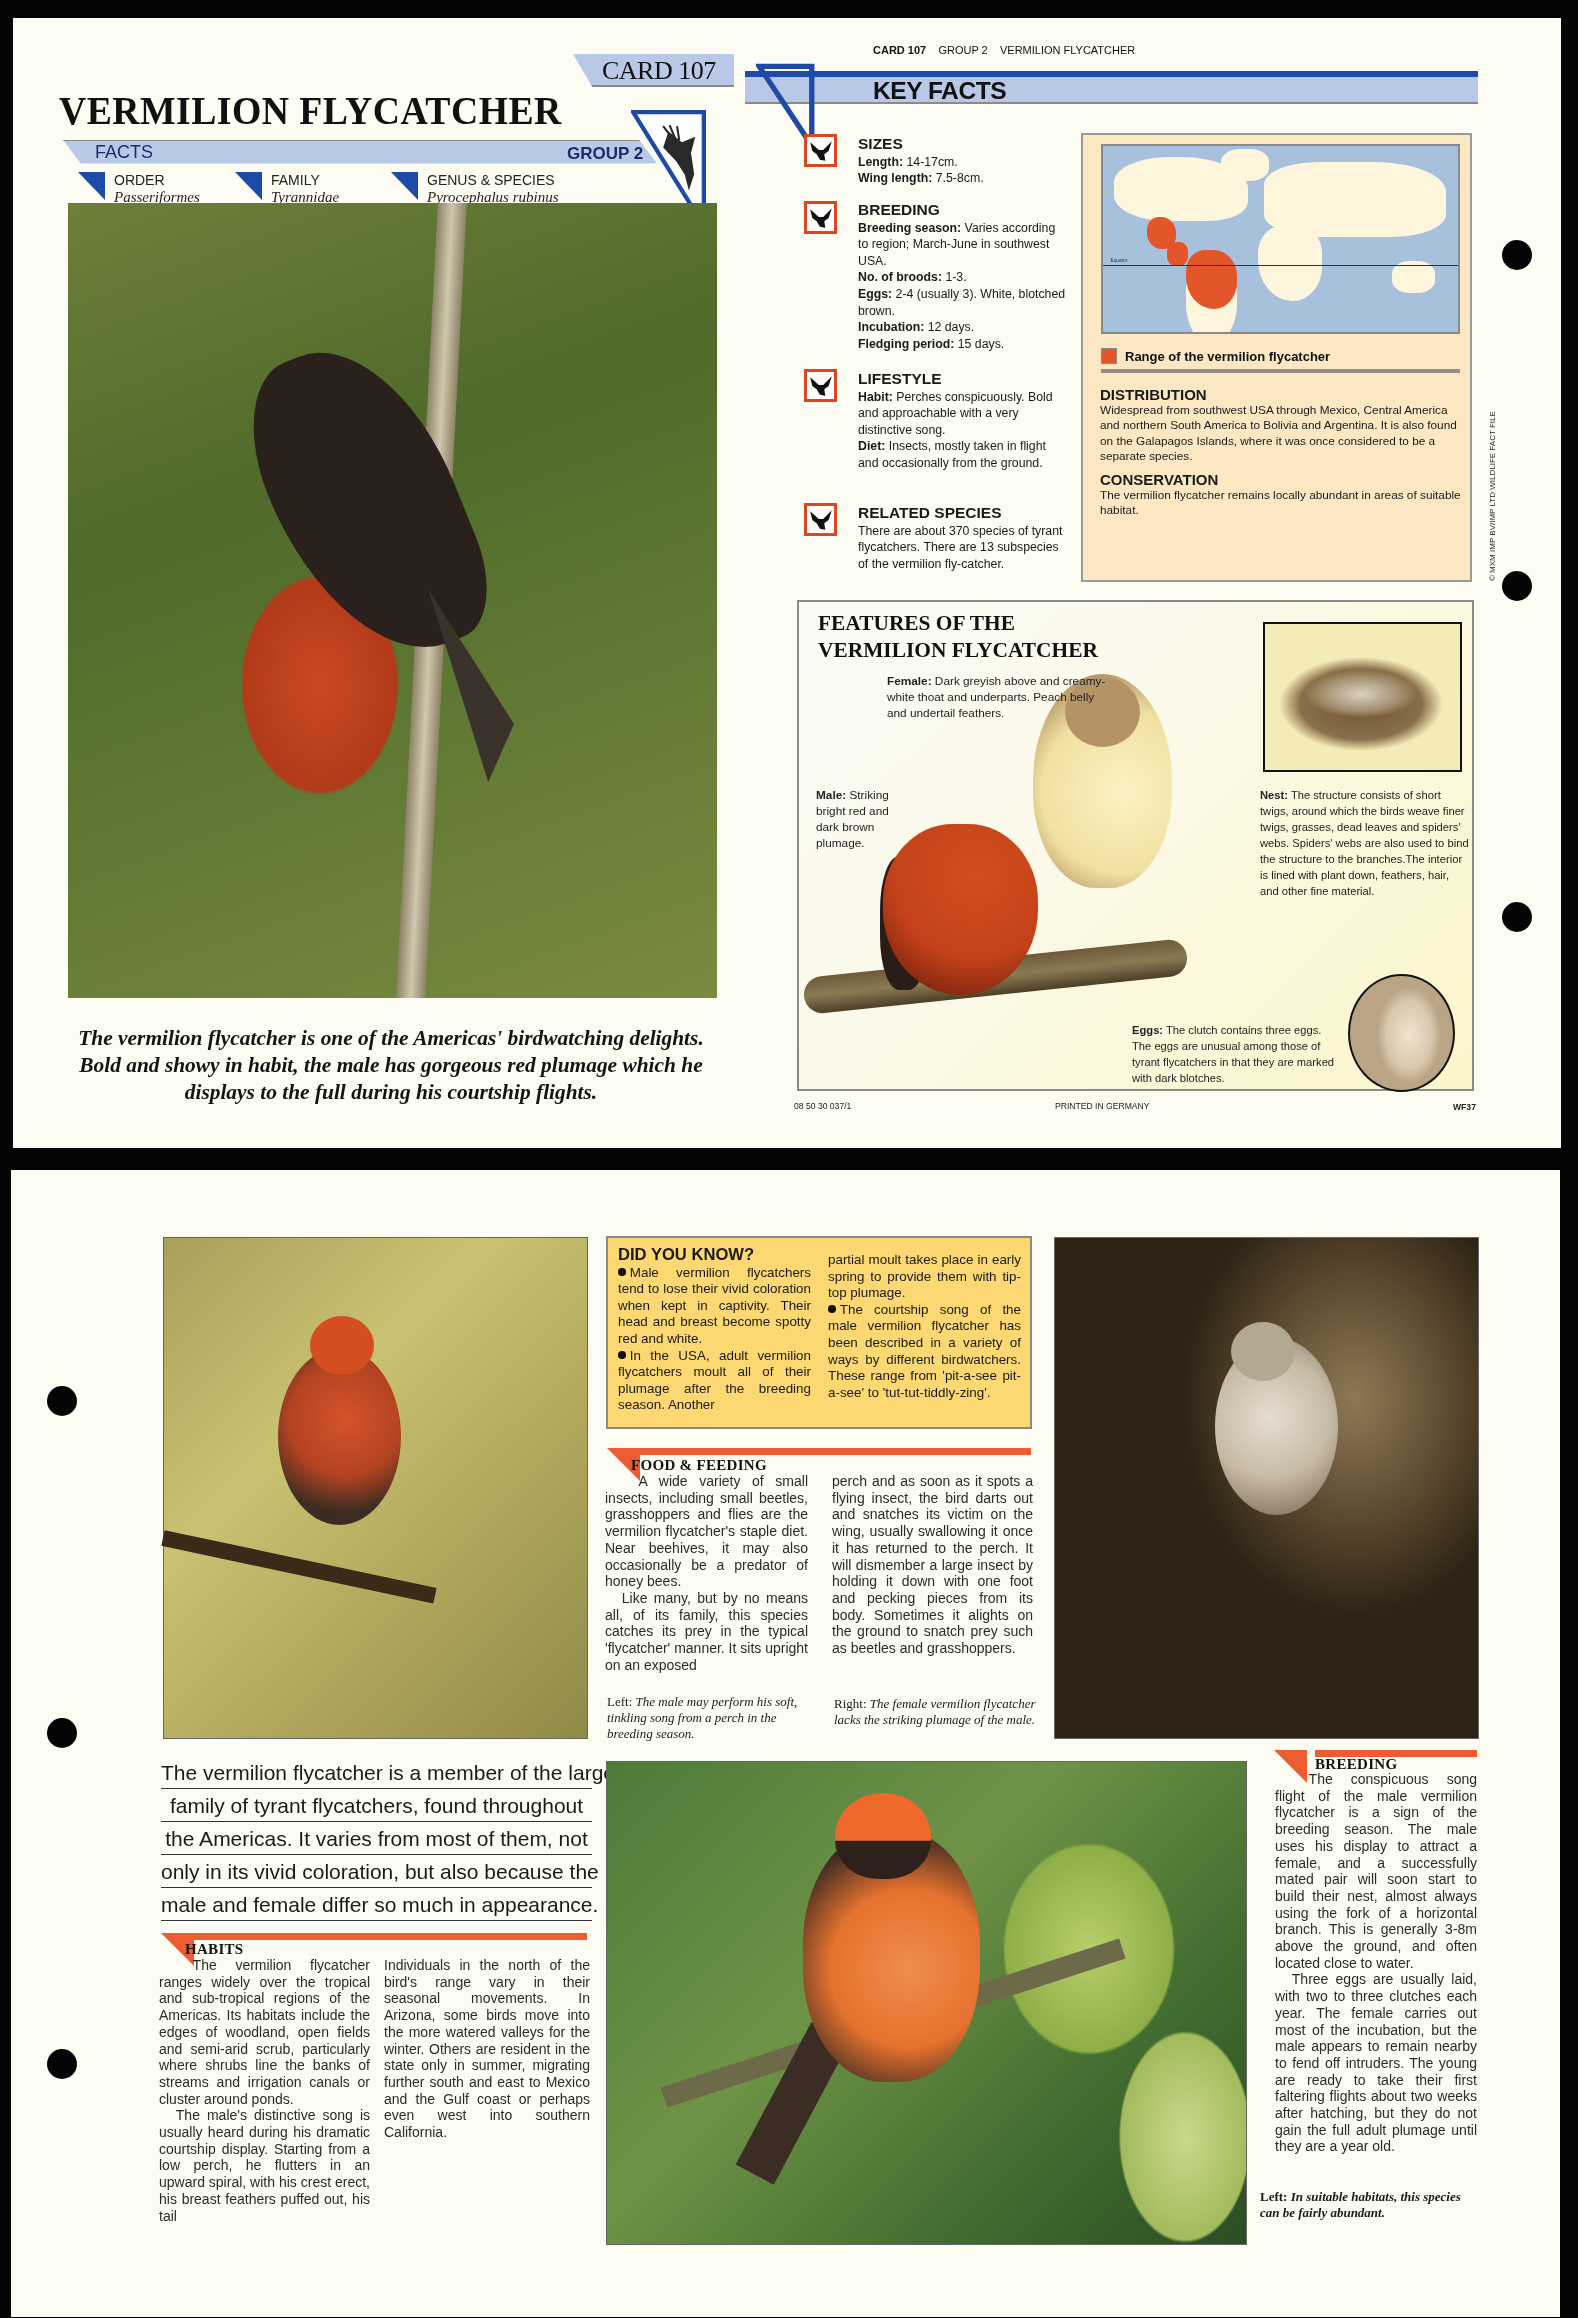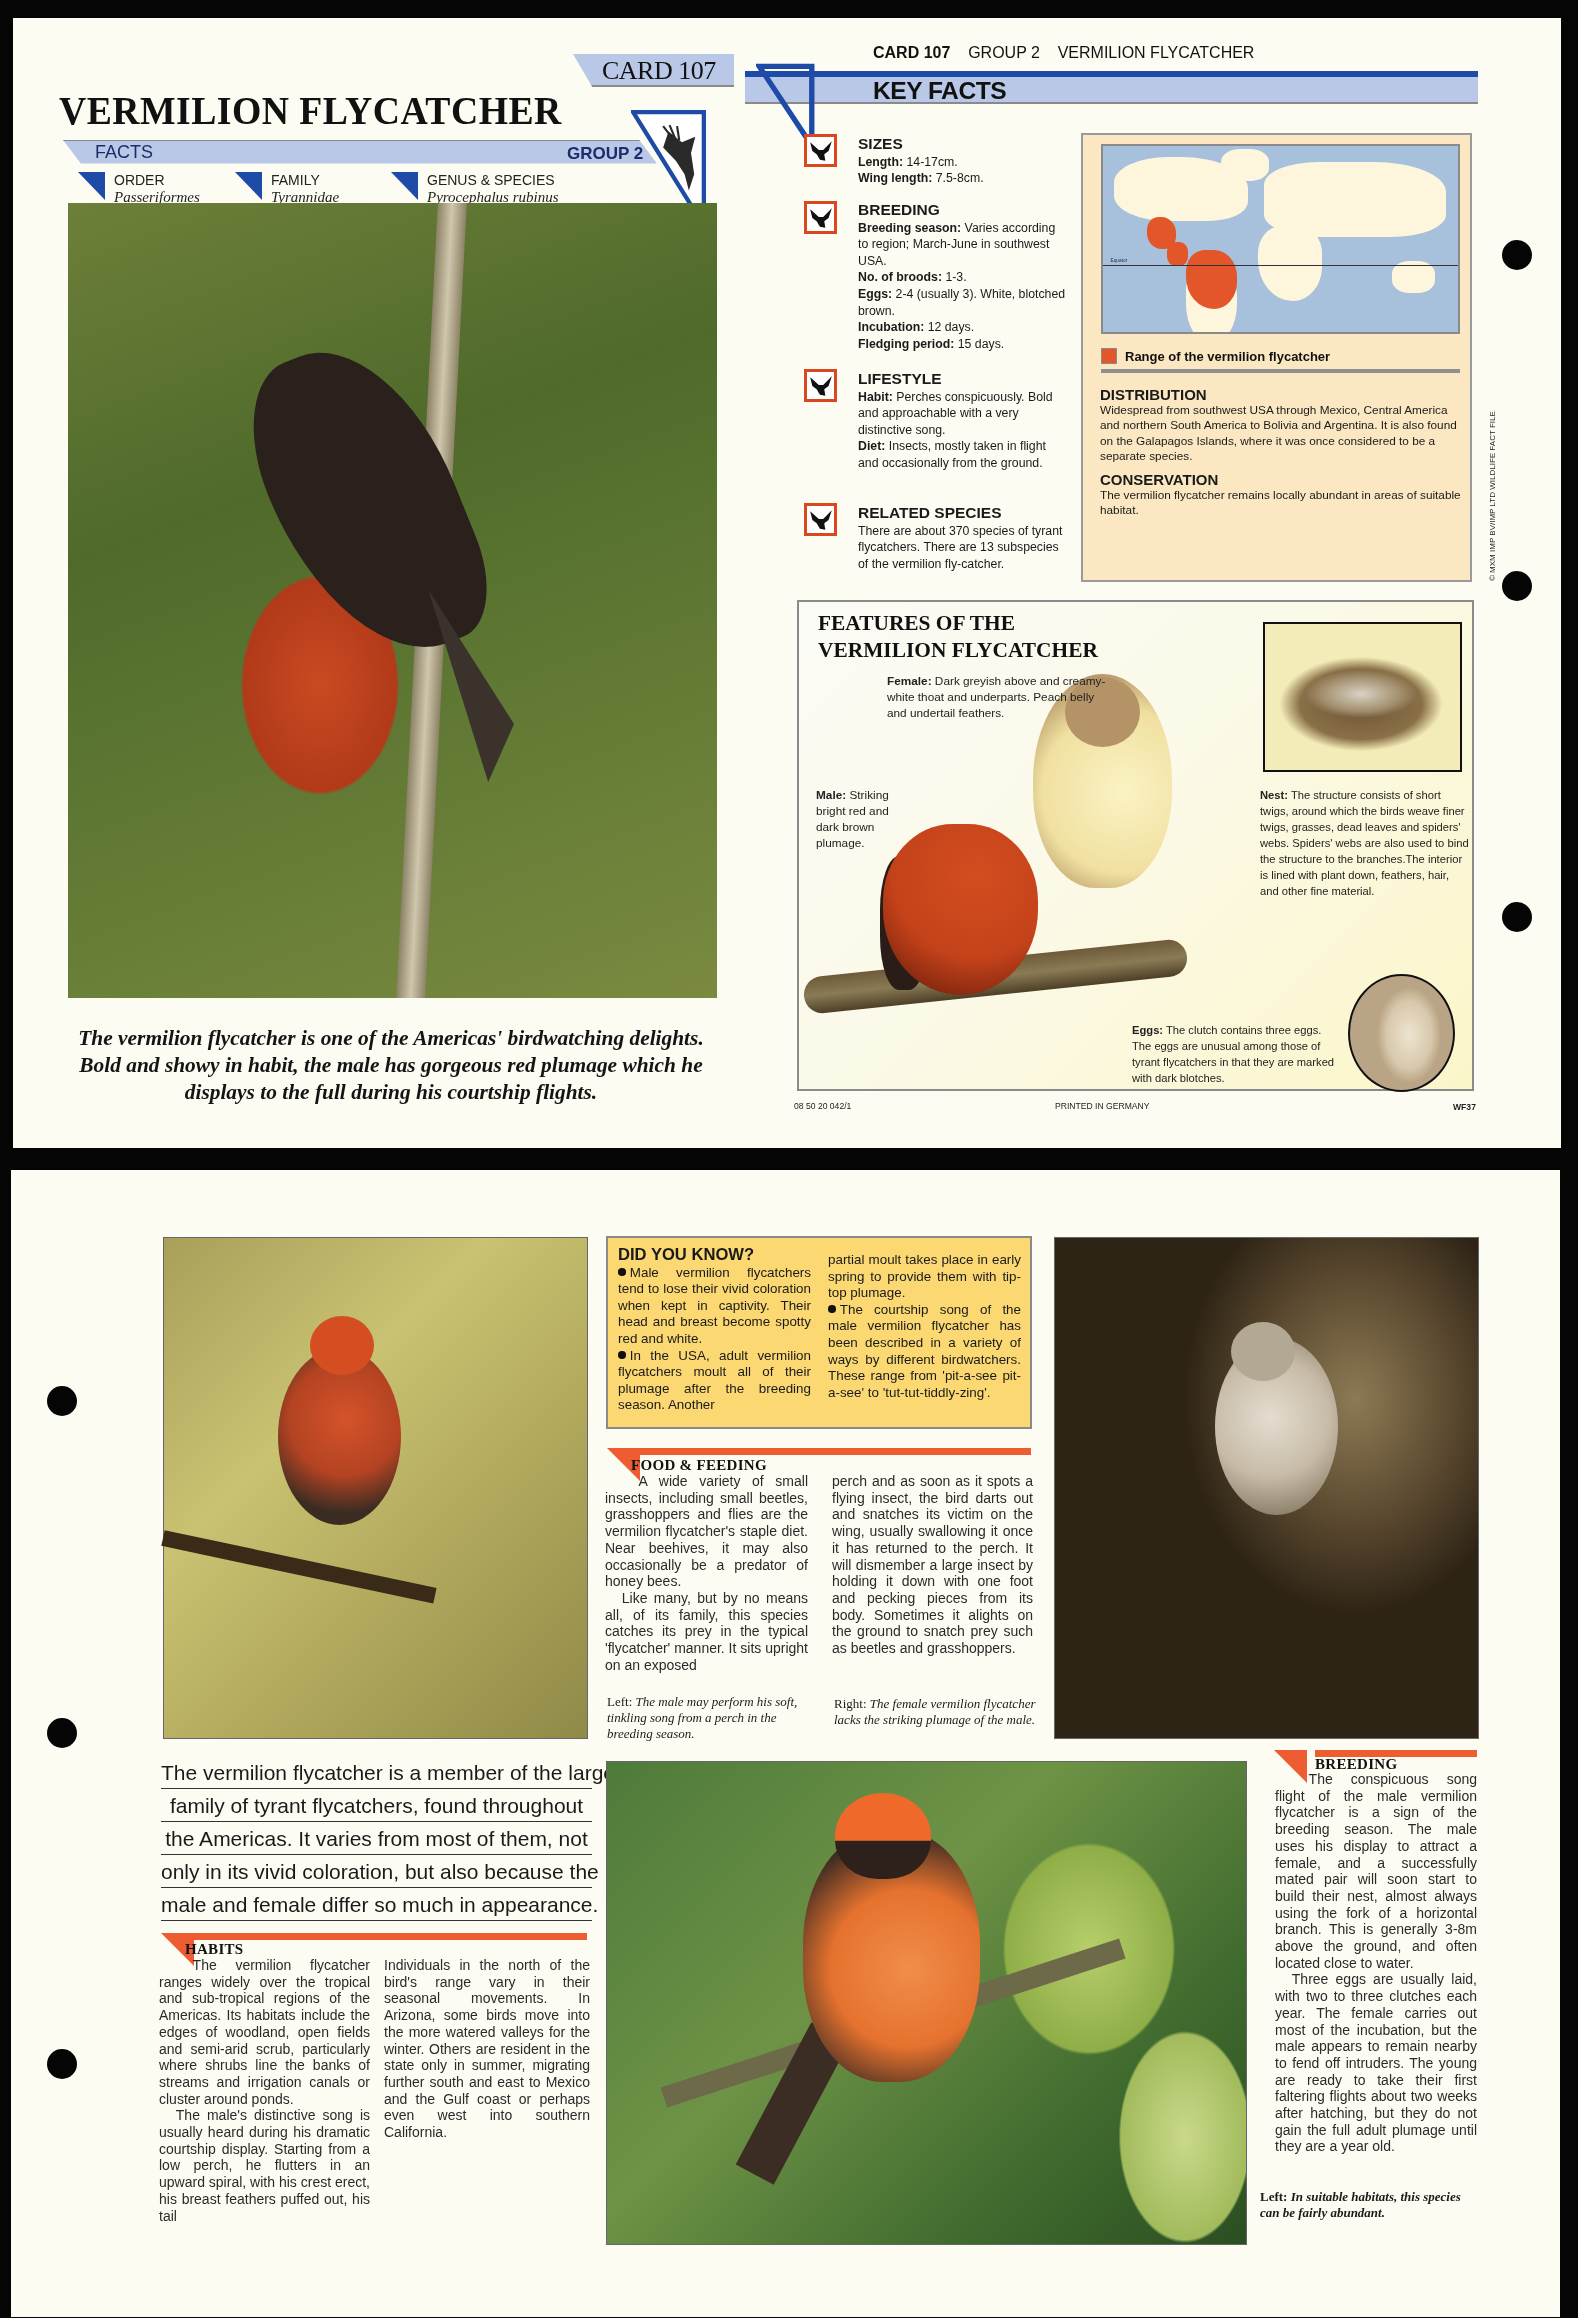--- a/index.html
+++ b/index.html
@@ -34,21 +34,21 @@
     background:
       radial-gradient(ellipse 139px 193px at 252px 482px, #c94a22 0%, #b23a19 55%, transparent 57%),
       radial-gradient(ellipse 59px 59px at 230px 268px, #d24a1d 0%, #c2441b 60%, transparent 62%),
       linear-gradient(160deg, #6d7f3a 0%, #4f6a2a 35%, #5e7733 60%, #7a8a40 100%); }
   .photo-branch { left: 417px; top: 203px; width: 29px; height: 795px; background: linear-gradient(90deg,#8c8266,#cfc7ad,#8c8266); transform: skewX(-3deg); }
   .photo-wing { left: 278px; top: 342px; width: 177px; height: 321px; background: #2a211c; border-radius: 40% 60% 30% 70%; transform: rotate(-22deg); }
   .photo-tail { left: 428px; top: 589px; width: 86px; height: 193px; background: #3b322c; clip-path: polygon(0 0, 100% 70%, 70% 100%); }
   .caption-main { left: 59px; top: 1025px; width: 664px; text-align: center; font-size: 21.4px; line-height: 27px; font-style: italic; font-weight: bold; color: #141414; }
 
   
-  .kf-header-meta { left: 873px; top: 44px; font-size: 16px; color: #111; }
+  .kf-header-meta { left: 873px; top: 44px; font-size: 11px; color: #111; }
   .kf-header-meta b { font-weight: bold; }
   .kf-band-top { left: 745px; top: 71px; width: 733px; height: 6.4px; background: #1e4aa8; }
   .kf-band { left: 745px; top: 77px; width: 733px; height: 27px; background: #b9c8e6; border-bottom: 2.7px solid #8a8a8a; }
   .kf-title { left: 873px; top: 77px; font-size: 24.6px; font-weight: bold; color: #111; letter-spacing: -0.5px; }
 
   .fact-icon { position: absolute; left: 804px; width: 33px; height: 33px; border: 3.2px solid #d9481f; background: #fff; display: flex; align-items: center; justify-content: center; }
   .fact-block { position: absolute; left: 858px; width: 209px; font-size: 12.3px; line-height: 16.6px; color: #1a1a1a; }
   .fact-block h3 { font-size: 15.5px; font-weight: bold; margin-bottom: 1.1px; }
   .fact-block b { font-weight: bold; }
 
@@ -273,21 +273,21 @@
   <div>FEATURES OF THE</div>
   <div>VERMILION FLYCATCHER</div>
 </div>
 <div class="abs female-note"><b>Female:</b><span> Dark greyish above and creamy-white thoat and underparts. Peach belly and undertail feathers.</span></div>
 <div class="abs male-note"><b>Male:</b><span> Striking bright red and dark brown plumage.</span></div>
 <div class="abs nest-box"></div>
 <div class="abs nest-note"><b>Nest:</b><span> The structure consists of short twigs, around which the birds weave finer twigs, grasses, dead leaves and spiders' webs. Spiders' webs are also used to bind the structure to the branches.The interior is lined with plant down, feathers, hair, and other fine material.</span></div>
 <div class="abs eggs-note"><b>Eggs:</b><span> The clutch contains three eggs. The eggs are unusual among those of tyrant flycatchers in that they are marked with dark blotches.</span></div>
 <div class="abs egg-circle"></div>
 
-<div class="abs footer-code">08 50 20 042/1</div>
+<div class="abs footer-code">08 50 30 037/1</div>
 <div class="abs footer-printed">PRINTED IN GERMANY</div>
 <div class="abs footer-wf">WF37</div>
 
 <div class="card" id="card-back"></div>
 
 <div class="hole" style="left:47px; top:1386px;"></div>
 <div class="hole" style="left:47px; top:1718px;"></div>
 <div class="hole" style="left:47px; top:2049px;"></div>
 
 <div class="abs photo-left"></div>

